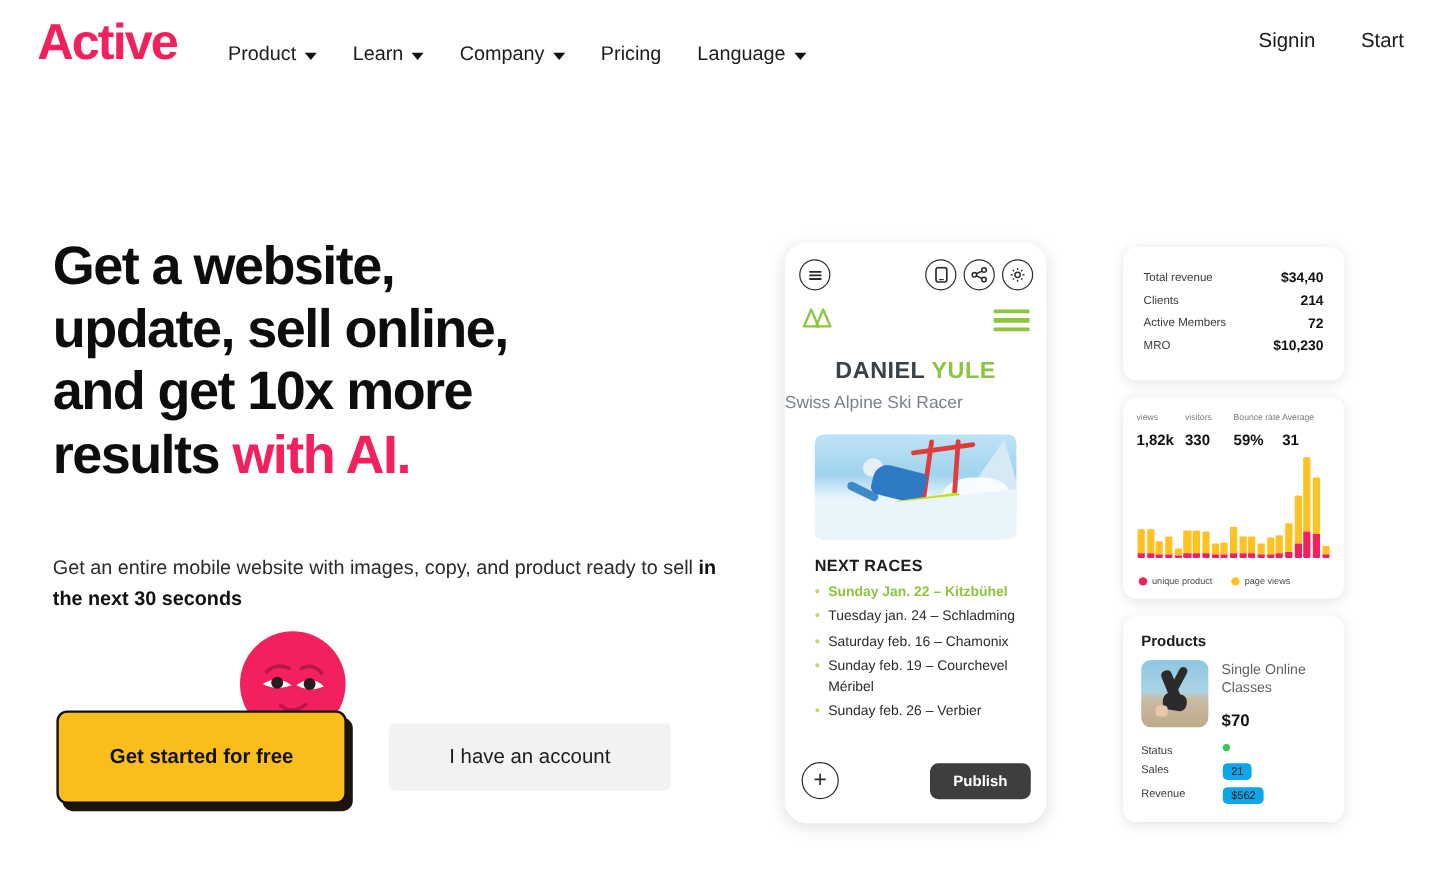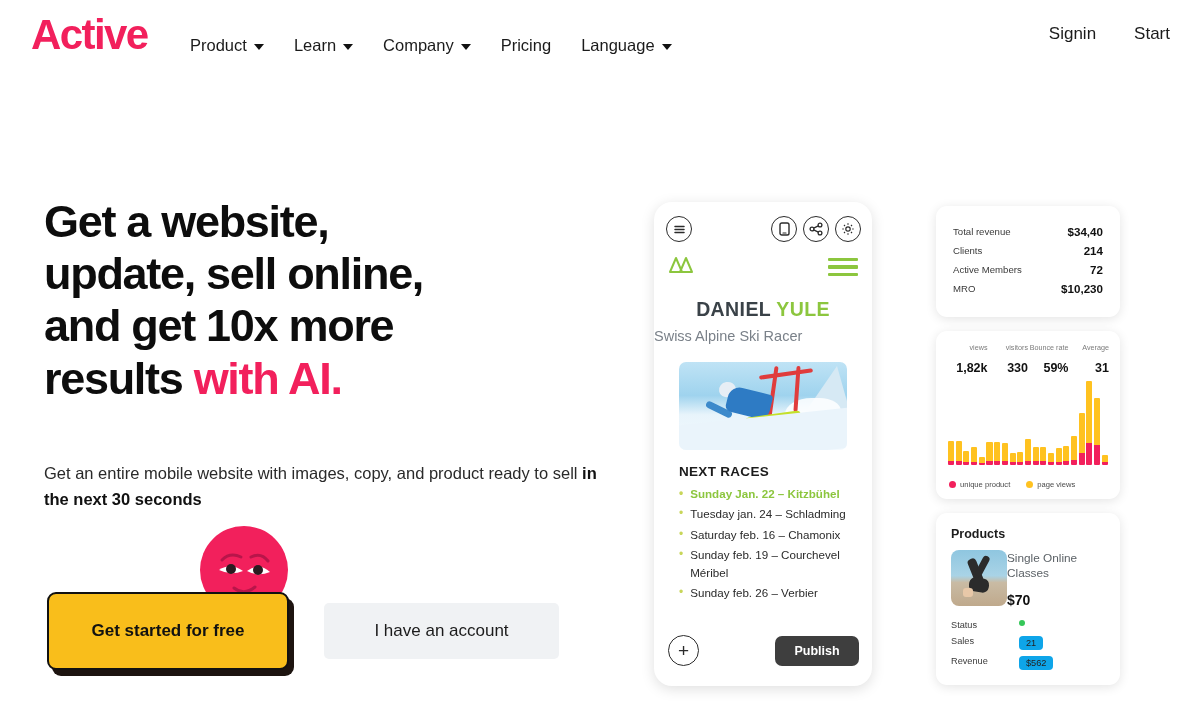--- a/index.html
+++ b/index.html
@@ -145,34 +145,34 @@
     box-shadow: 0 2px 11px rgba(0,0,0,0.11);
   }
   #card-stats { left: 936px; top: 206px; width: 184px; height: 111px; }
   .stat-rows { padding: 19px 17px 0 17px; }
   .stat-row { display: flex; justify-content: space-between; align-items: center; margin-bottom: 6px; }
   .stat-label { font-size: 9.6px; color: #3a3a3a; }
   .stat-value { font-size: 11.6px; font-weight: 700; color: #111; padding-left: 44px; }
 
   #card-analytics { left: 936px; top: 331px; width: 184px; height: 168px; }
   .an-head { display: flex; justify-content: space-between; padding: 12px 11px 0 11px; }
-  .an-col { text-align: right; flex: 1; }
+  .an-col { text-align: left; flex: 1; }
   .an-col .k { font-size: 7.2px; color: #7b7b7b; display:block; margin-bottom: 6px; white-space: nowrap; }
   .an-col .v { font-size: 12.5px; font-weight: 700; color: #111; }
   .chart { position: absolute; left: 12px; top: 66px; width: 160px; height: 68px; display: flex; align-items: flex-end; gap: 1.6px; }
   .bar { flex: 1; display: flex; flex-direction: column; justify-content: flex-end; }
   .bar .pv { background: #FFC220; border-radius: 1px 1px 0 0; }
   .bar .uv { background: #F2205C; border-radius: 0 0 1px 1px; }
   .legend { position: absolute; left: 13px; bottom: 10px; width: 160px; display: flex; gap: 16px; align-items: center; }
   .legend-item { display: flex; align-items: center; gap: 4px; font-size: 7.6px; color: #4a4a4a; }
   .swatch { width: 7px; height: 7px; border-radius: 50%; }
 
   #card-products { left: 936px; top: 513px; width: 184px; height: 172px; }
   .prod-title { padding: 14px 0 0 15px; font-size: 12.5px; font-weight: 700; color: #1c1c1c; }
-  .prod-main { display: flex; padding: 9px 0 0 15px; }
+  .prod-main { display: flex; gap: 11px; padding: 9px 0 0 15px; }
   .prod-thumb {
     width: 56px; height: 56px; border-radius: 8px; flex: 0 0 auto; overflow: hidden; position: relative;
     background: linear-gradient(180deg,#8FC6E0 0%,#A9D3E6 46%,#C9BBA4 58%,#BFA98C 100%);
   }
   .thumb-person { position:absolute; left:20px; top:8px; width:9px; height:26px; background:#2b2b2b; border-radius:4px; transform: rotate(-22deg); }
   .thumb-leg { position:absolute; left:28px; top:5px; width:7px; height:22px; background:#2b2b2b; border-radius:4px; transform: rotate(28deg); }
   .thumb-torso { position:absolute; left:18px; top:28px; width:20px; height:14px; background:#2b2b2b; border-radius:6px; transform: rotate(10deg); }
   .thumb-arm { position:absolute; left:12px; top:38px; width:10px; height:9px; background:#E8C8A8; border-radius:3px; }
   .prod-info { padding-top: 1px; }
   .prod-name { font-size: 11.8px; color: #5b6166; line-height: 1.3; }

